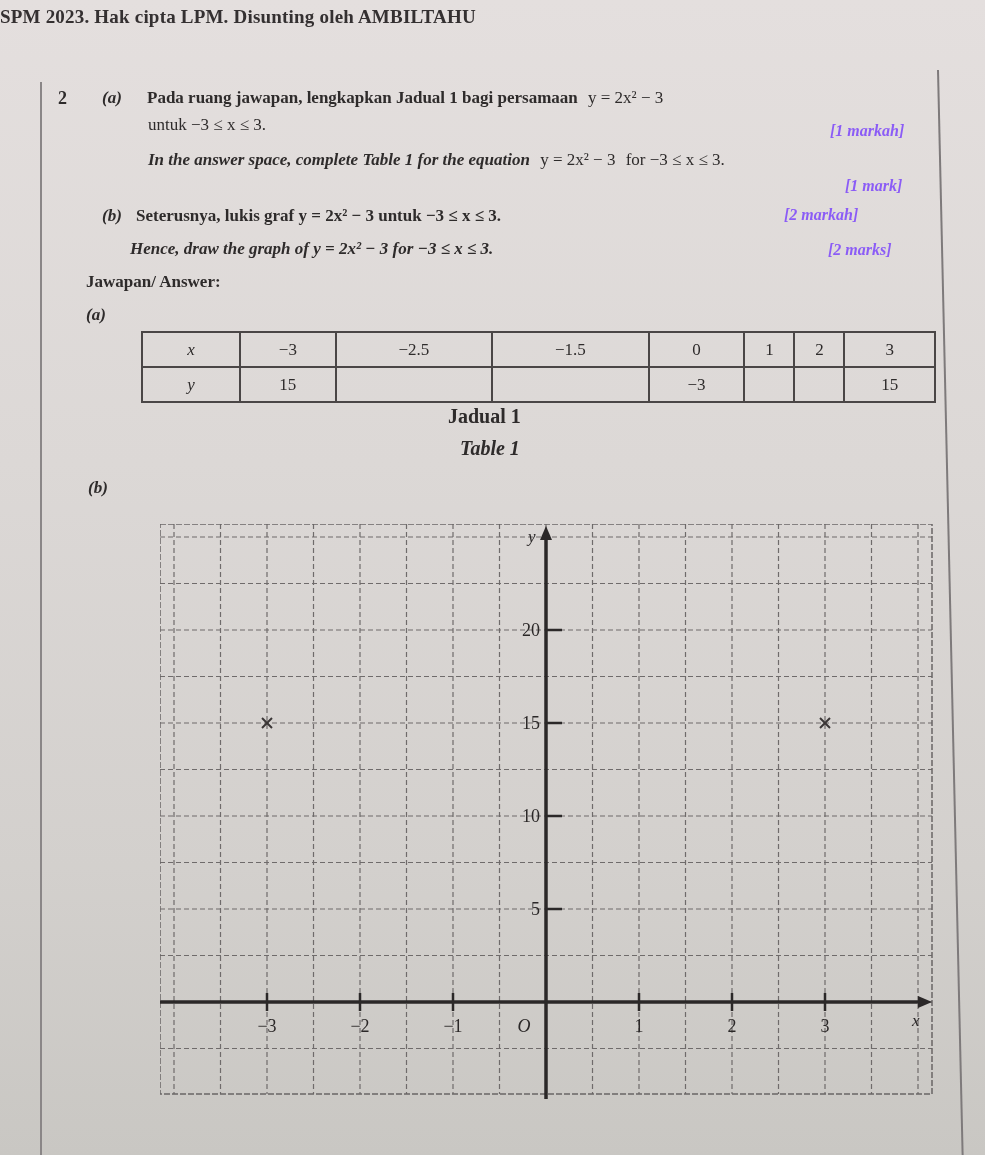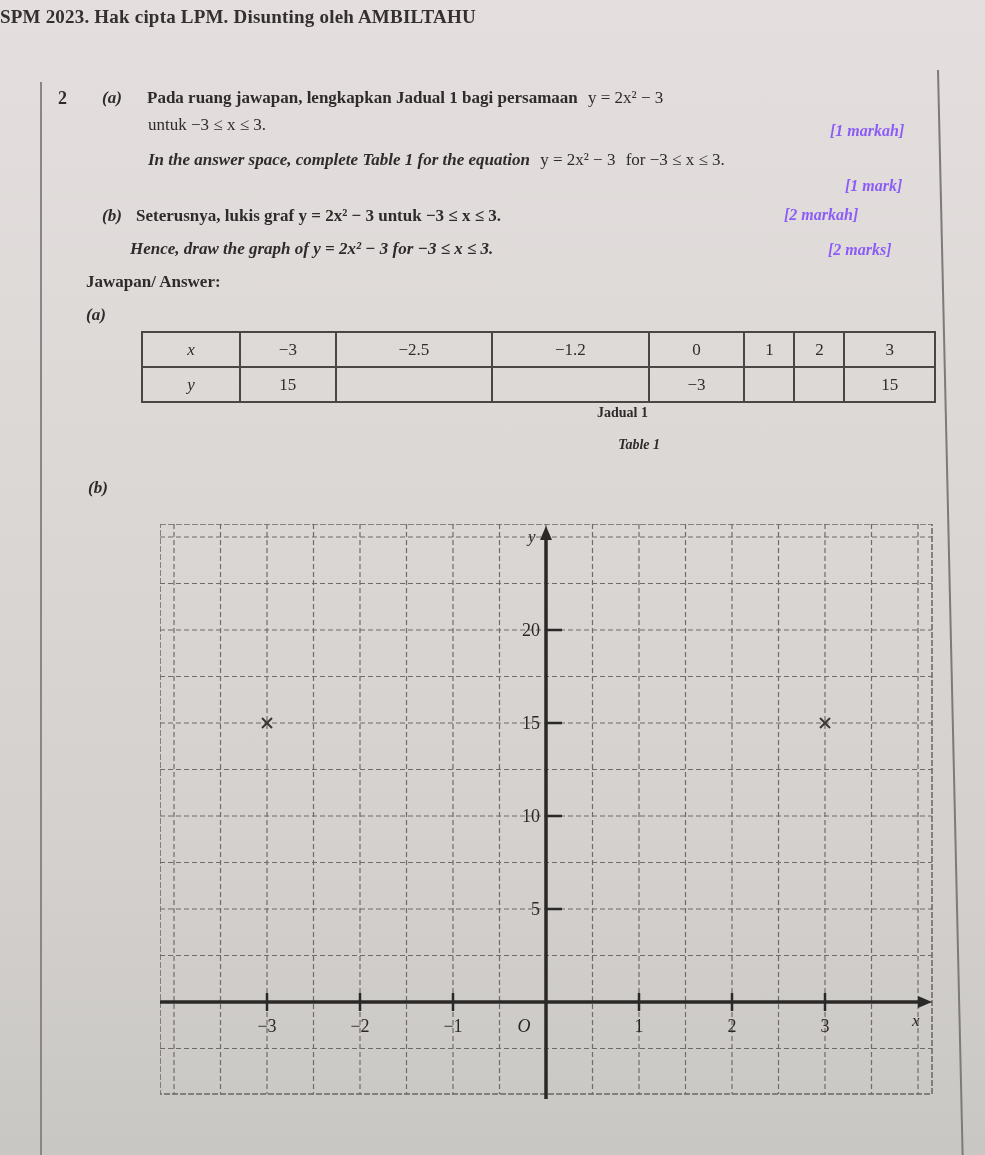--- a/index.html
+++ b/index.html
@@ -14,21 +14,21 @@
   .margin-left { left:40px; top:82px; width:2px; height:1073px; background:#8a8687; }
   .margin-right { left:937px; top:70px; width:2px; height:1085px; background:#7e7a7b; transform:skewX(1.3deg); transform-origin:top; }
   .qnum { left:58px; top:88px; font-weight:bold; font-size:18px; }
   .txt { font-size:17px; white-space:nowrap; }
   .bold { font-weight:bold; }
   .ital { font-style:italic; font-weight:bold; }
   .mark { font-size:16px; font-style:italic; font-weight:bold; color:#8b5cf6; }
   table.t1 { position:absolute; left:141px; top:331px; border-collapse:collapse; width:795px; }
   table.t1 td { border:2px solid #4a4646; height:33px; text-align:center; font-size:17px; padding:0; }
   table.t1 td.lbl { font-style:italic; width:96px; }
-  .caption { font-size:14px; text-align:right; width:200px; }
+  .caption { font-size:20px; text-align:left; width:200px; }
   svg.graph { position:absolute; left:160px; top:524px; }
 </style>
 </head>
 <body>
 
 <div class="abs header">SPM 2023. Hak cipta LPM. Disunting oleh AMBILTAHU</div>
 <div class="abs margin-left"></div>
 <div class="abs margin-right"></div>
 
 <div class="abs qnum">2</div>
@@ -55,21 +55,21 @@
 
 <div class="abs txt bold" style="left:86px;top:272px;">Jawapan/ Answer:</div>
 <div class="abs txt ital" style="left:86px;top:305px;">(a)</div>
 
 <table class="t1">
   <tbody>
       <tr>
     <td class="lbl">x</td>
     <td>−3</td>
     <td>−2.5</td>
-    <td>−1.2</td>
+    <td>−1.5</td>
     <td>0</td>
     <td>1</td>
     <td>2</td>
     <td>3</td>
   </tr>
   <tr>
     <td class="lbl">y</td>
     <td>15</td>
     <td></td>
     <td></td>

